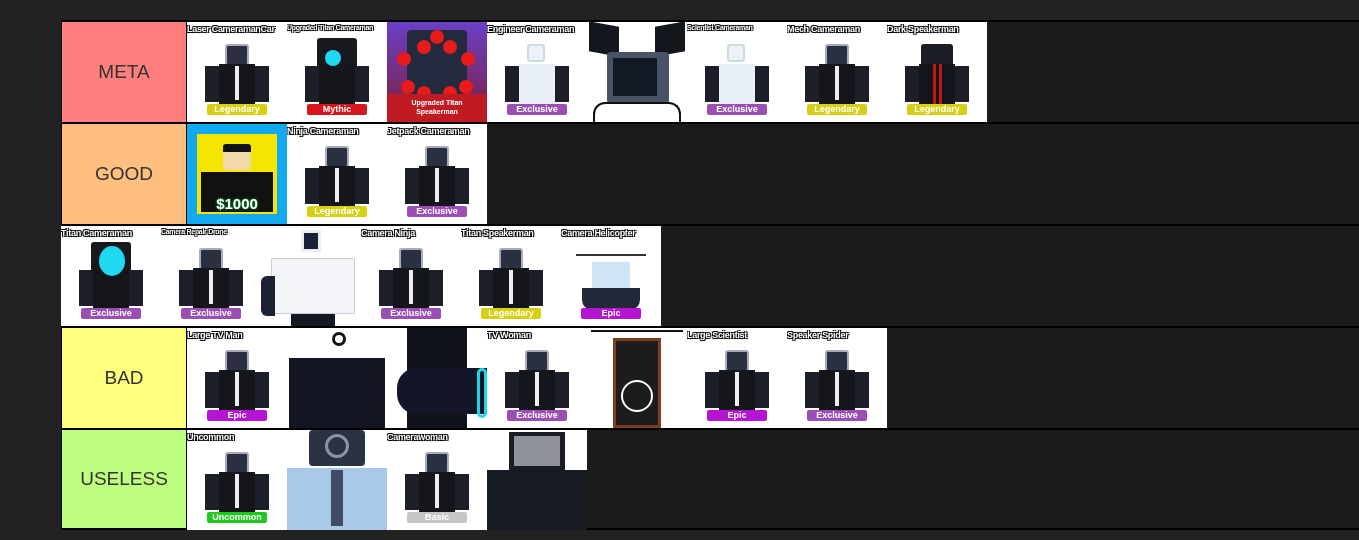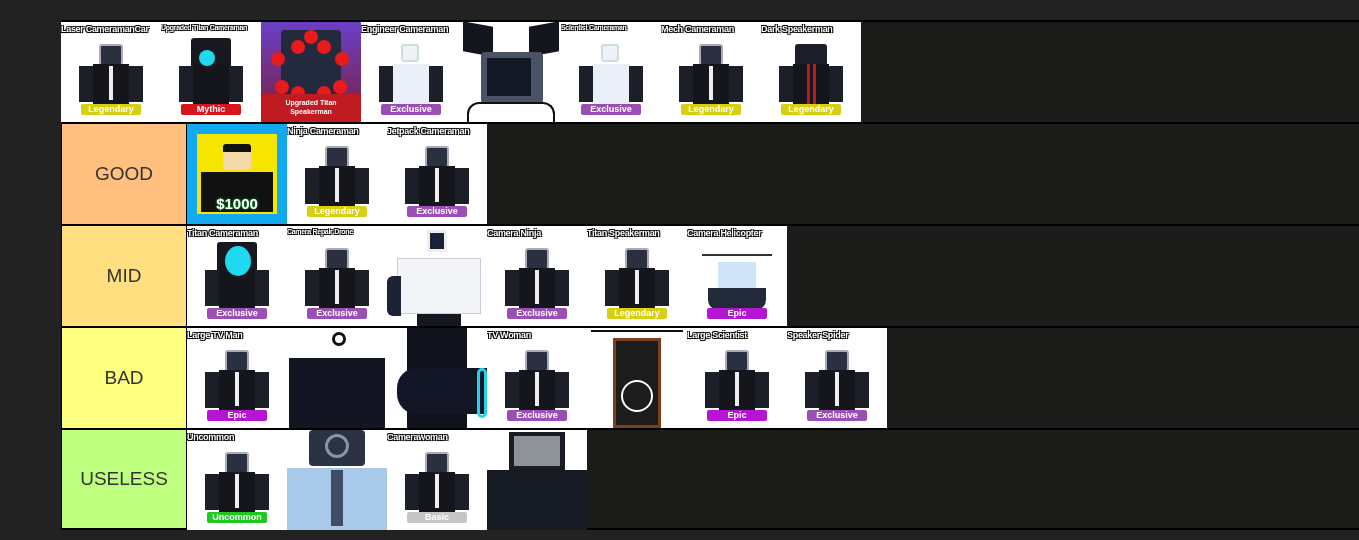--- a/index.html
+++ b/index.html
@@ -65,20 +65,21 @@
     .head { position: absolute; border-radius: 3px; }
     .body { position: absolute; background: #15161c; }
     .arm { position: absolute; background: #1d1f28; }
     .tie { position: absolute; background: #eee; }
   </style>
 </head>
 <body>
 
 <div class="tierlist" id="tierlist">
     <div class="row">
+      <div class="label" style="background: rgb(255, 127, 127);">META</div>
       <div class="items">
         <div class="tile">
     <div class="figure" style="top:22px;width:64px;height:62px;">
       <div class="head" style="left:20px;top:0;width:24px;height:22px;background:#2b3040;border:2px solid #aab;"></div>
       <div class="arm" style="left:0;top:22px;width:14px;height:36px;"></div>
       <div class="arm" style="right:0;top:22px;width:14px;height:36px;"></div>
       <div class="body" style="left:14px;top:20px;width:36px;height:42px;"></div>
       <div class="tie" style="left:30px;top:22px;width:4px;height:34px;"></div>
     </div>
           <div class="tile-name">Laser CameramanCar</div>
@@ -192,21 +193,20 @@
       <div class="arm" style="right:0;top:22px;width:14px;height:36px;"></div>
       <div class="body" style="left:14px;top:20px;width:36px;height:42px;"></div>
       <div class="tie" style="left:30px;top:22px;width:4px;height:34px;"></div>
     </div>
           <div class="tile-name">Jetpack Cameraman</div>
           <div class="badge" style="background: rgb(155, 79, 180);">Exclusive</div>
         </div>
       </div>
     </div>
     <div class="row">
-      <div class="label" style="background: rgb(255, 223, 127);">MID</div>
       <div class="items">
         <div class="tile">
     <div class="figure" style="top:22px;width:64px;height:62px;">
       <div class="head" style="left:12px;top:-6px;width:40px;height:38px;background:#17191f;"></div>
       <div class="arm" style="left:0;top:22px;width:14px;height:36px;"></div>
       <div class="arm" style="right:0;top:22px;width:14px;height:36px;"></div>
       <div class="body" style="left:14px;top:20px;width:36px;height:42px;"></div>
       <div style="position:absolute;left:20px;top:-2px;width:26px;height:30px;border-radius:50%;background:#1fd9f0;"></div>
     </div>
           <div class="tile-name">Titan Cameraman</div>

